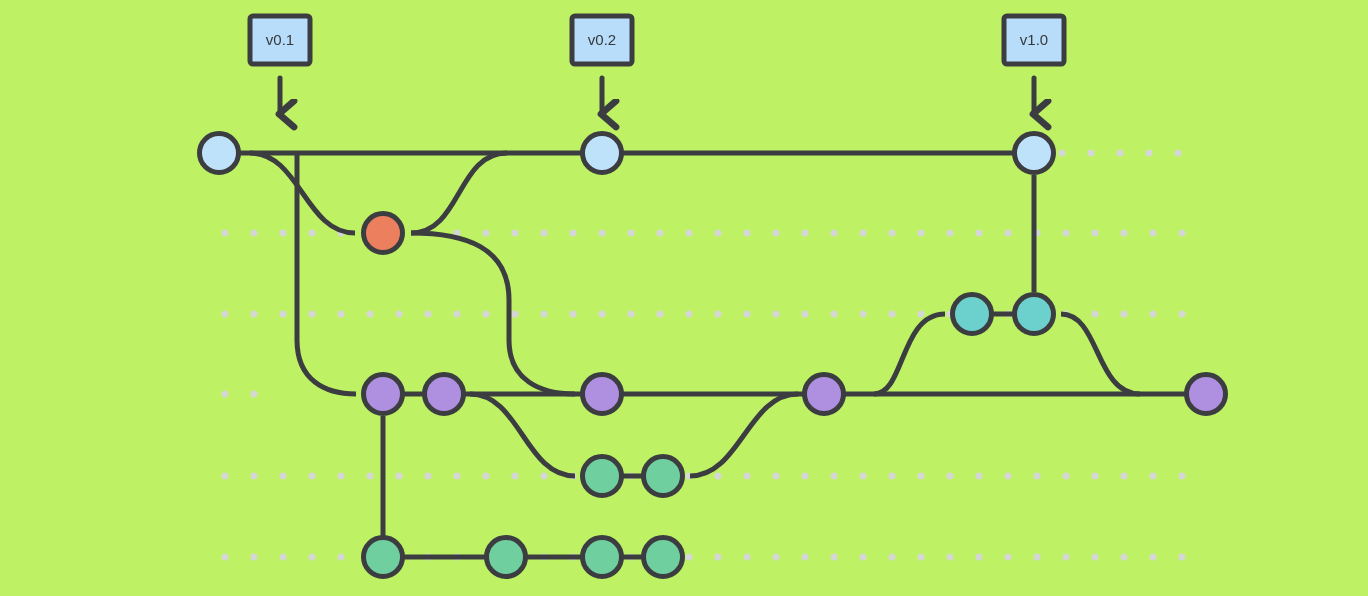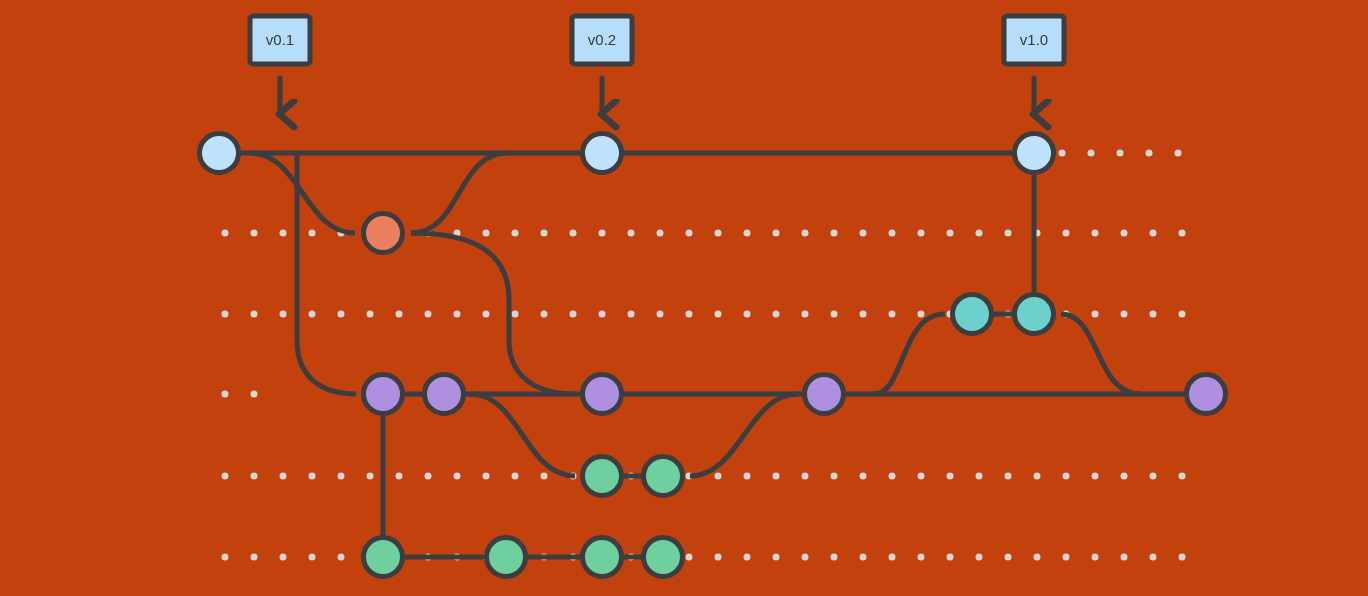--- a/index.html
+++ b/index.html
@@ -10,21 +10,21 @@
   body {
     width: 1368px;
     height: 596px;
     overflow: hidden;
     font-family: "Liberation Sans", sans-serif;
   }
   #stage {
     position: relative;
     width: 1368px;
     height: 596px;
-    background: #c2410c;
+    background: #bef264;
   }
   #graph {
     position: absolute;
     left: 0;
     top: 0;
     width: 1368px;
     height: 596px;
     display: block;
   }
   .tag-label {

